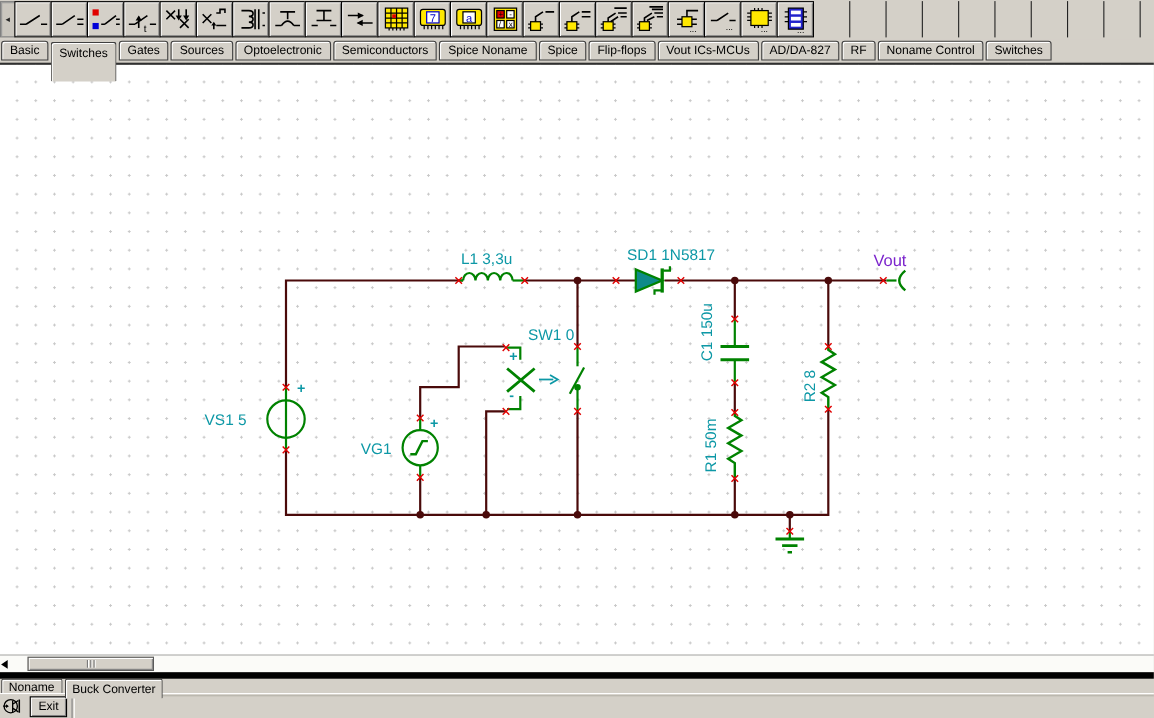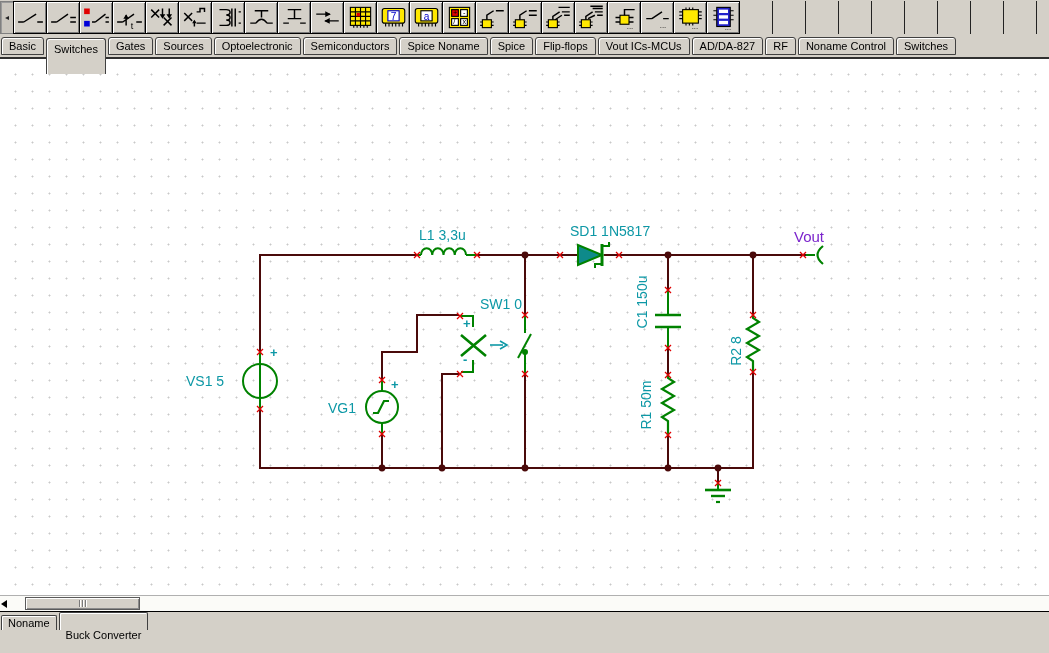--- a/index.html
+++ b/index.html
@@ -44,26 +44,26 @@
   
   .hscroll{height:16px;background:#fbfbf8;position:relative;border-top:1px solid #b0b0b0}
   .hs-arrow{position:absolute;left:1px;top:4px;width:0;height:0;border-right:6px solid #000;
             border-top:4px solid transparent;border-bottom:4px solid transparent}
   .hs-thumb{position:absolute;left:25px;top:1px;width:115px;height:13px;background:var(--chrome);
             border:1px solid #5a5a5a;box-shadow:inset 1px 1px 0 #fff,inset -1px -1px 0 #8a8a8a;
             display:flex;align-items:center;justify-content:center;gap:2px}
   .hs-grip{width:1px;height:7px;background:#7a7a7a;box-shadow:1px 0 0 #fff}
 
   
-  .sheetbar{height:19px;background:var(--chrome);border-top:1px solid #000000;
-            display:flex;align-items:flex-end;padding-left:1px}
+  .sheetbar{height:19px;background:var(--chrome);border-top:6px solid #000000;
+            display:flex;align-items:flex-start;padding-left:1px}
   .sheet-tab{height:15px;padding:1px 6px 0 6px;font-size:11px;background:var(--chrome);
              border:1px solid #404040;border-bottom:none;border-radius:2px 2px 0 0;
              box-shadow:inset 1px 1px 0 #fff;margin-right:2px;white-space:nowrap}
-  .sheet-tab.active{height:18px;padding-top:16px;z-index:2}
+  .sheet-tab.active{height:18px;padding-top:3px;z-index:2}
 
   
   .bottombar{height:23px;background:var(--chrome);display:flex;align-items:center;padding:1px 0 1px 2px;border-top:1px solid #fff}
   .logo{width:19px;height:18px;margin-right:6px}
   .exit-btn{height:19px;padding:1px 7px;font-size:11px;background:var(--chrome);border:1px solid #000;
             box-shadow:inset 1px 1px 0 #fff,inset -1px -1px 0 #808080}
   .bb-sep{width:3px;height:21px;border-left:1px solid #808080;border-right:1px solid #fff;margin:0 2px 0 4px}
   .bb-status{flex:1;height:21px;border-top:1px solid #b5b2aa}
 </style>
 </head>
@@ -410,14 +410,25 @@
         <div class="hs-grip"></div>
         <div class="hs-grip"></div>
     </div>
   </div>
 
   <div class="sheetbar" id="sheetbar">
       <div class="sheet-tab">Noname</div>
       <div class="sheet-tab active">Buck Converter</div>
     </div>
 
+  <div class="bottombar">
+    <svg class="logo" viewBox="0 0 22 20">
+      <circle cx="9" cy="10" r="7" stroke="#000" fill="none" stroke-width="1.4"></circle>
+      <path d="M11 4v12M11 8l6-4M11 12l6 4M1 10h5" stroke="#000" fill="none" stroke-width="1.4"></path>
+      <path d="M4 8l3 2l-3 2z" fill="#000"></path>
+      <path d="M18 3v14" stroke="#000" stroke-width="1.6"></path>
+    </svg>
+    <button class="exit-btn">Exit</button>
+    <div class="bb-sep"></div>
+    <div class="bb-status"></div>
+  </div>
 
 </div>
 
 </body></html>

